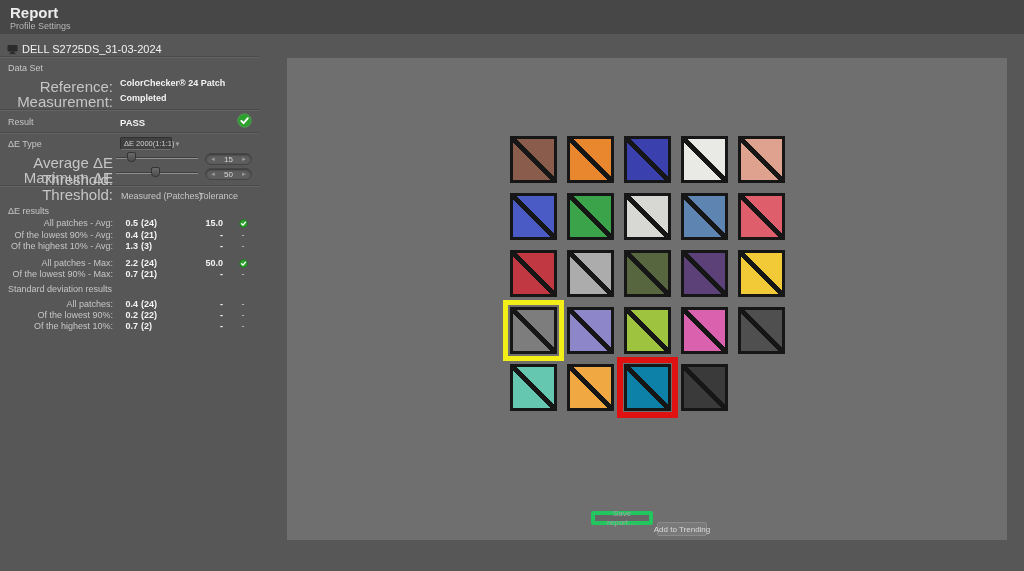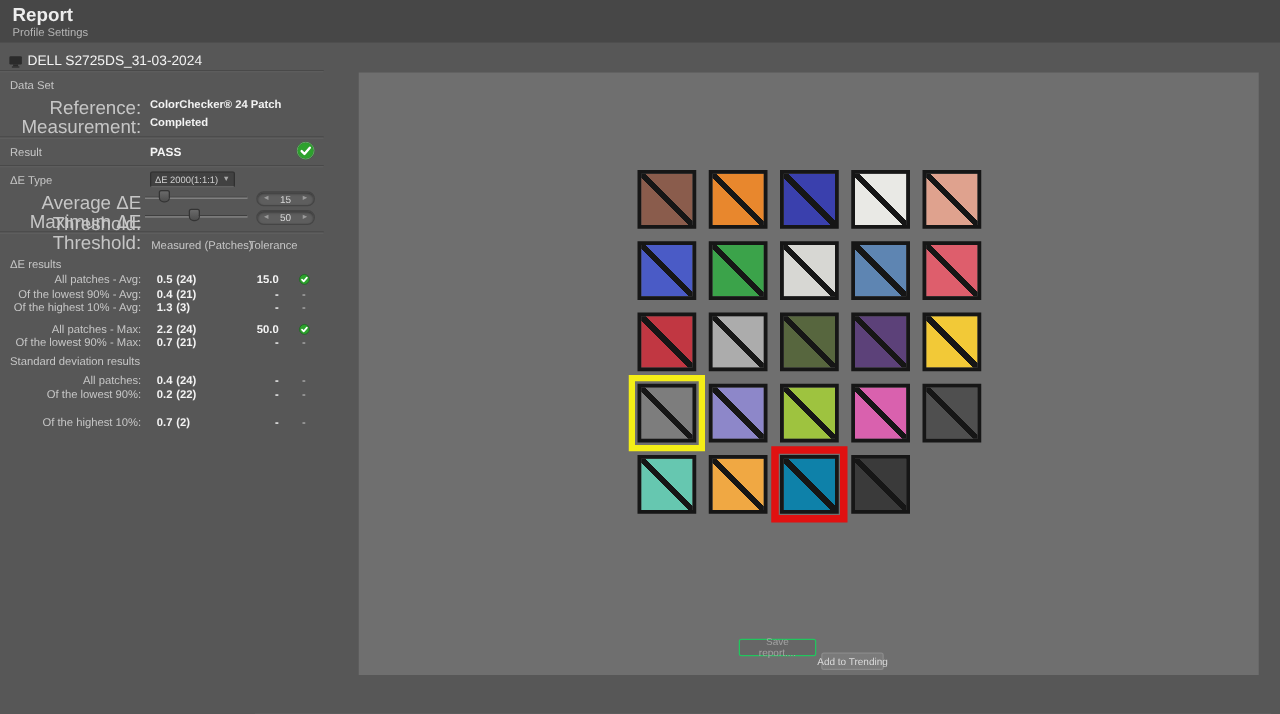--- a/index.html
+++ b/index.html
@@ -14,21 +14,21 @@
   .app-title{left:10px;top:4px;font-size:15px;font-weight:bold;color:#ededed;}
   .app-subtitle{left:10px;top:21px;font-size:9px;color:#b5b5b5;}
   
   .device-row{left:7px;top:42px;height:14px;display:flex;align-items:center;gap:4px;}
   .device-name{font-size:11px;font-weight:normal;color:#f2f2f2;}
   .sep{height:1px;background:#494949;border-bottom:1px solid #646464;left:0;width:259px;}
   .sec-label{font-size:9px;color:#c6c6c6;}
   .flabel{font-size:15px;color:#c6c6c6;text-align:right;left:0;width:113px;}
   .fvalue{font-size:9px;font-weight:bold;color:#f3f3f3;left:120px;}
   
-  .dropdown{left:120px;top:137px;width:68px;height:13px;background:#414141;
+  .dropdown{left:120px;top:137px;width:52px;height:13px;background:#414141;
     border:1px solid #303030;border-bottom-color:#6e6e6e;border-radius:2px;
     display:flex;align-items:center;justify-content:space-between;padding:0 3px;box-sizing:border-box;}
   .dropdown .dd-text{font-size:7.5px;color:#cfcfcf;white-space:nowrap;}
   .dropdown .dd-arrow{font-size:6px;color:#a8a8a8;}
   
   .slider{width:82px;height:12px;}
   .slider .track{position:absolute;left:0;top:6px;width:82px;height:1px;background:#8f8f8f;border-top:1px solid #3f3f3f;}
   .slider .handle{position:absolute;top:1px;width:9px;height:10px;background:linear-gradient(#6a6a6a,#4e4e4e);
     border:1px solid #343434;border-radius:2px 2px 4px 4px;box-sizing:border-box;}
   
@@ -46,21 +46,21 @@
   .trow .ttol{position:absolute;left:197px;width:26px;text-align:right;font-size:9px;font-weight:bold;color:#f3f3f3;}
   .trow .tstat{position:absolute;left:235px;width:16px;text-align:center;font-size:9px;color:#cfcfcf;}
   .trow .tstat svg{vertical-align:middle;}
   
   .report-panel{left:287px;top:58px;width:720px;height:482px;background:#6f6f6f;}
   .patch-grid{left:510px;top:136px;width:290px;height:290px;}
   .patch{position:absolute;width:41px;height:41px;border:3px solid #161616;}
   
   .btn{position:absolute;top:511px;height:14px;font-size:8px;border-radius:2px;
     display:flex;align-items:center;justify-content:center;padding:0 6px;box-sizing:border-box;cursor:default;}
-  .btn-save{left:591px;width:62px;background:#666666;border:1px solid #22c55e;color:#a3a3a3;}
+  .btn-save{left:591px;width:62px;background:#666666;border:4px solid #22c55e;color:#a3a3a3;}
   .btn-trend{left:657px;width:50px;background:#7a7a7a;border:1px solid #8b8b8b;color:#dadada;white-space:nowrap;margin-top:11px;}
 </style>
 </head>
 <body>
 
 <div class="abs topbar"></div>
 <div class="abs app-title">Report</div>
 <div class="abs app-subtitle">Profile Settings</div>
 
 <div class="abs device-row">
@@ -179,21 +179,21 @@
       <span class="ttol">-</span>
       <span class="tstat">-</span>
     </div>
     <div class="trow" style="top: 310px;">
       <span class="tlabel">Of the lowest 90%:</span>
       <span class="tval">0.2</span>
       <span class="tcount">(22)</span>
       <span class="ttol">-</span>
       <span class="tstat">-</span>
     </div>
-    <div class="trow" style="top: 333px;">
+    <div class="trow" style="top: 321px;">
       <span class="tlabel">Of the highest 10%:</span>
       <span class="tval">0.7</span>
       <span class="tcount">(2)</span>
       <span class="ttol">-</span>
       <span class="tstat">-</span>
     </div>
   </div>
 
 <div class="abs report-panel"></div>
 <div class="abs patch-grid" id="patch-grid">

